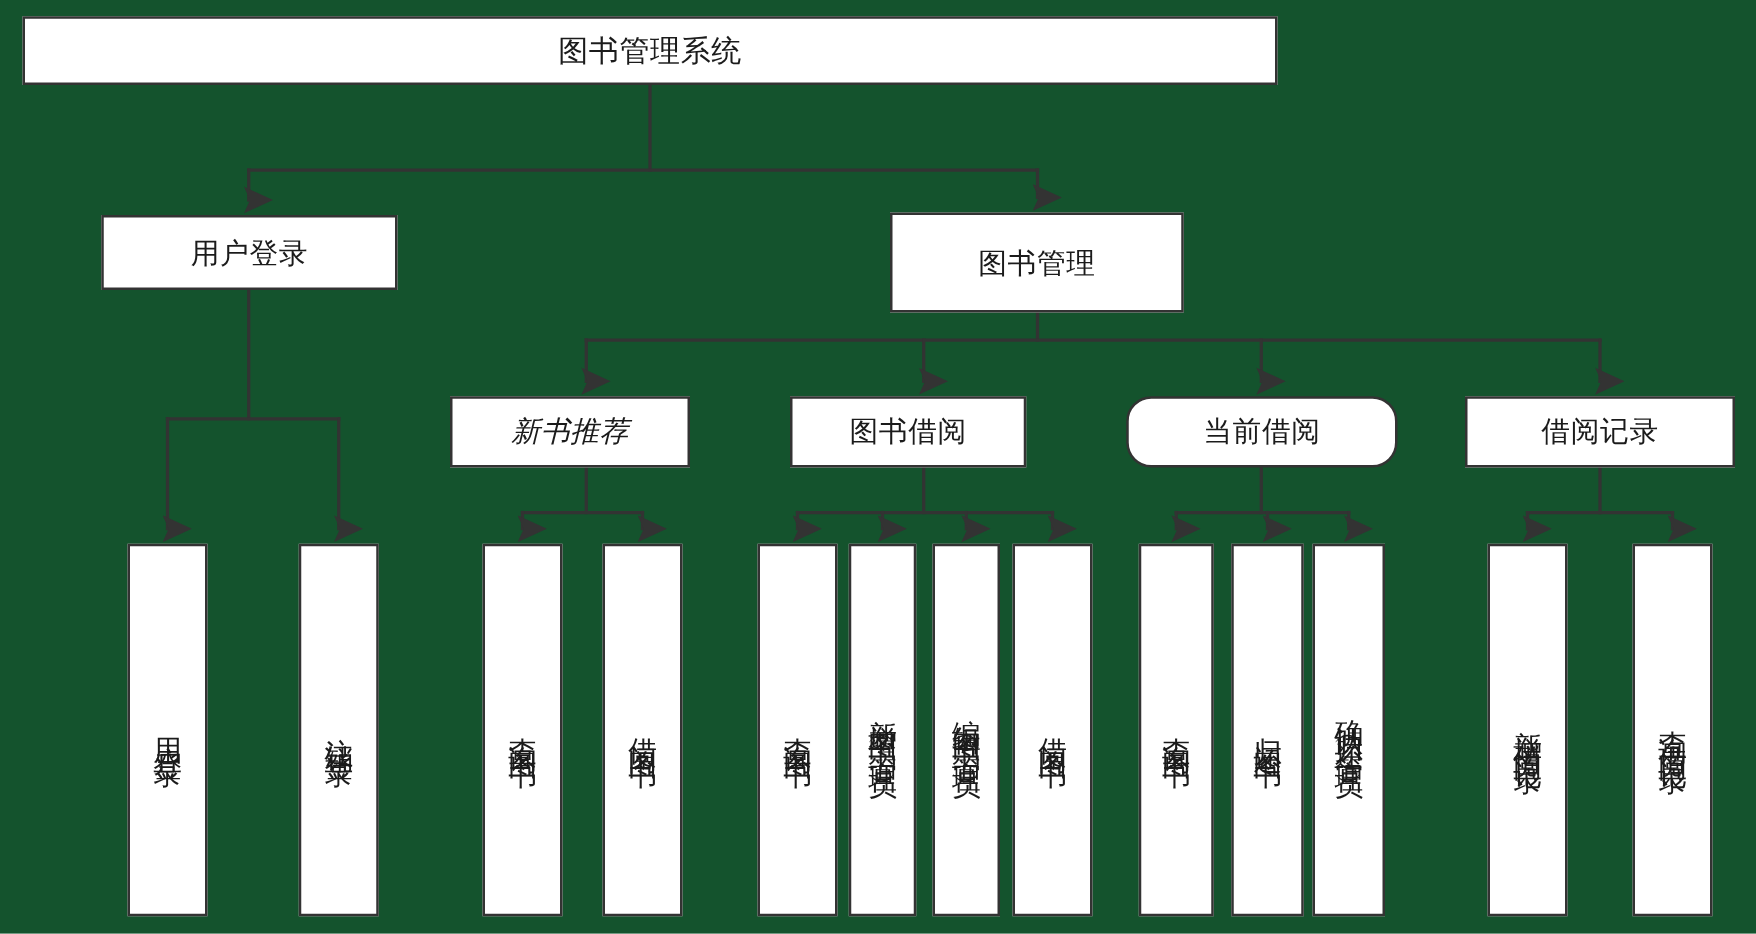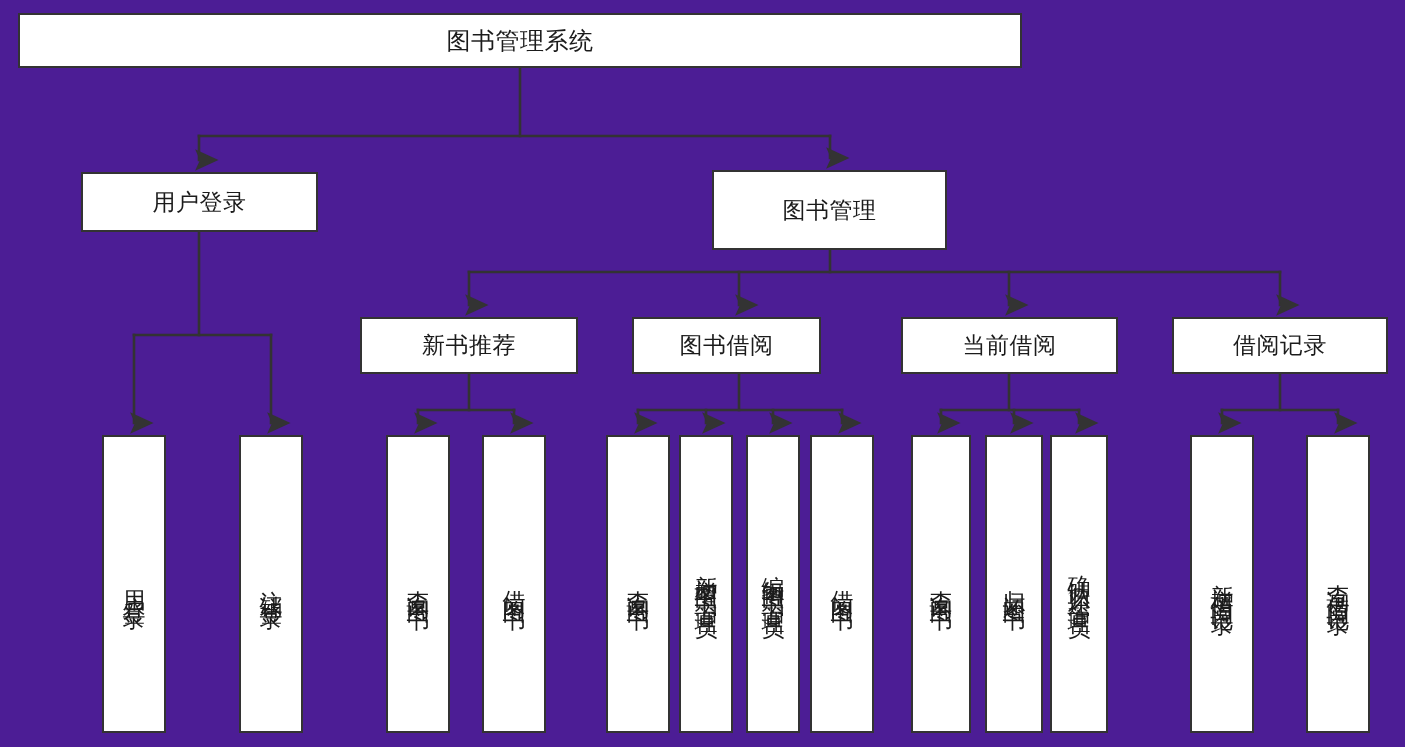--- a/index.html
+++ b/index.html
@@ -7,21 +7,21 @@
     padding: 0;
     background: #ffffff;
   }
   body {
     font-family: "Liberation Sans", "DejaVu Sans", sans-serif;
   }
   #canvas {
     position: relative;
     width: 1405px;
     height: 747px;
-    background: #4c1d95;
+    background: #14532d;
     overflow: hidden;
   }
   svg.connectors {
     position: absolute;
     left: 0;
     top: 0;
     width: 1405px;
     height: 747px;
     pointer-events: none;
   }
@@ -124,27 +124,27 @@
 
   <div id="level1-layer">
       <div class="node horiz" style="left: 81px; top: 172px; width: 237px; height: 60px;">
         <span>用户登录</span>
       </div>
       <div class="node horiz" style="left: 712px; top: 170px; width: 235px; height: 80px;">
         <span>图书管理</span>
       </div>
     </div>
   <div id="level2-layer">
-      <div class="node horiz" style="left: 360px; top: 317px; width: 218px; height: 57px;">
+      <div class="node horiz" style="left: 360px; top: 317px; width: 192px; height: 57px; font-style: italic;">
         <span>新书推荐</span>
       </div>
       <div class="node horiz" style="left: 632px; top: 317px; width: 189px; height: 57px;">
         <span>图书借阅</span>
       </div>
-      <div class="node horiz" style="left: 901px; top: 317px; width: 217px; height: 57px;">
+      <div class="node horiz" style="left: 901px; top: 317px; width: 217px; height: 57px; border-radius: 20px;">
         <span>当前借阅</span>
       </div>
       <div class="node horiz" style="left: 1172px; top: 317px; width: 216px; height: 57px;">
         <span>借阅记录</span>
       </div>
     </div>
   <div id="leaf-layer">
       <div class="node vert" style="left: 102px; top: 435px; width: 64px; height: 298px;">
         <span class="vtext">用户登录</span>
       </div>

